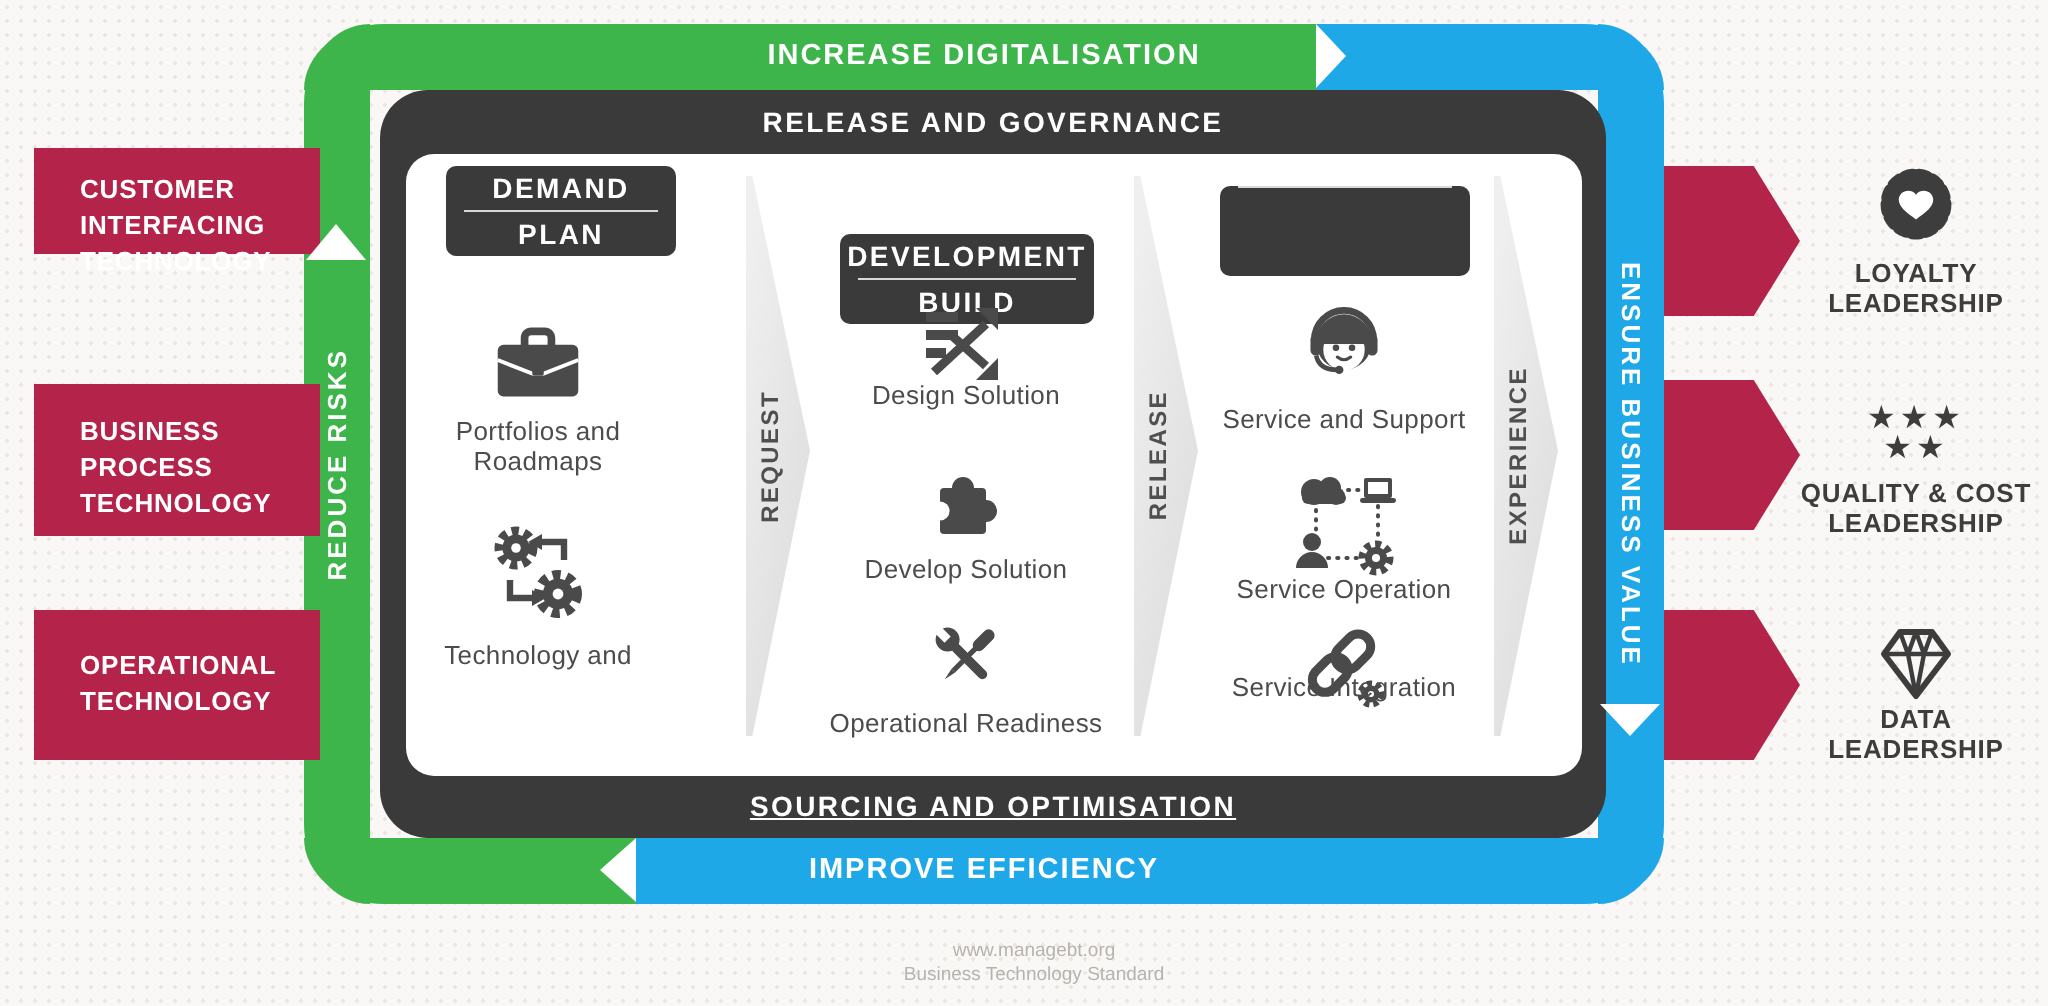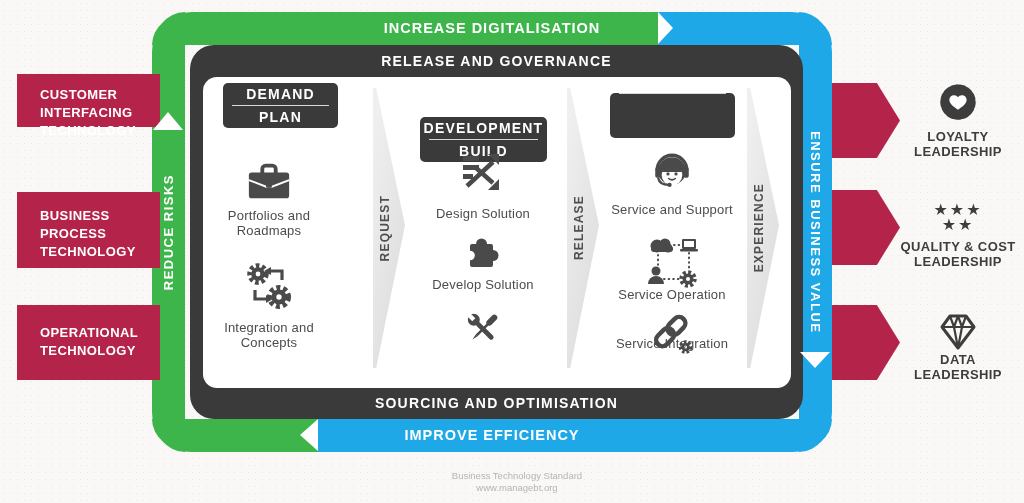--- a/index.html
+++ b/index.html
@@ -65,21 +65,21 @@
   <div class="abs bar-text" style="left:152px;top:419px;width:680px;height:33px;">IMPROVE EFFICIENCY</div>
   <div class="abs vband-text up-read" style="left:152px;top:12px;width:33px;height:440px;">
       <span>REDUCE RISKS</span>
     </div>
   <div class="abs vband-text" style="left:799px;top:12px;width:33px;height:440px;">
       <span>ENSURE BUSINESS VALUE</span>
     </div>
 
   <div class="abs dark-frame" style="left:190px;top:45px;width:613px;height:374px;"></div>
   <div class="abs gov-text" style="left:190px;top:45px;width:613px;height:32px;line-height:32px;">RELEASE AND GOVERNANCE</div>
-  <div class="abs gov-text" style="left:190px;top:388px;width:613px;height:45px;line-height:31px;">SOURCING AND OPTIMISATION</div>
+  <div class="abs gov-text" style="left:190px;top:388px;width:613px;height:45px;line-height:31px;text-decoration:underline;">SOURCING AND OPTIMISATION</div>
   <div class="abs white-panel" style="left:203px;top:77px;width:588px;height:311px;"></div>
 
   <div class="abs ribbon" style="left:373px;top:88px;width:32px;height:280px;"></div>
   <div class="abs ribbon-label" style="left:373px;top:88px;width:24px;height:280px;">
       <span>REQUEST</span>
     </div>
   <div class="abs ribbon" style="left:567px;top:88px;width:32px;height:280px;"></div>
   <div class="abs ribbon-label" style="left:567px;top:88px;width:24px;height:280px;">
       <span>RELEASE</span>
     </div>
@@ -122,36 +122,35 @@
       <circle cx="34" cy="35" r="9" fill="none" stroke="#4a4a4a" stroke-width="6" stroke-dasharray="3.8 2.8"></circle>
       <circle cx="34" cy="35" r="7.6" fill="#4a4a4a"></circle>
         <circle cx="34" cy="35" r="2.7" fill="#fff"></circle>
       <path d="M37 18v-9h-11" fill="none" stroke="#4a4a4a" stroke-width="3.2"></path>
       <polygon points="26,5 26,13 19,9" fill="#4a4a4a"></polygon>
       <path d="M10 28v9h11" fill="none" stroke="#4a4a4a" stroke-width="3.2"></path>
       <polygon points="21,33 21,41 28,37" fill="#4a4a4a"></polygon>
     </svg>
   </div>
   <div class="abs item-label" style="left:194px;top:320px;width:150px;">
-    <span>Integration and</span>
-      <span>Concepts</span>
+    <span>Technology and</span>
   </div>
 
   <div class="abs item-icon" style="left:463px;top:154px;width:40px;height:36px;">
     <svg width="40" height="36" viewBox="0 0 40 36" fill="#4a4a4a">
       <rect x="0" y="2" width="16" height="5"></rect>
         <rect x="0" y="11" width="16" height="5"></rect>
         <rect x="0" y="20" width="10" height="5"></rect>
       <path d="M4 32L30 8" stroke="#4a4a4a" stroke-width="4.5"></path>
         <polygon points="25,0 36,0 36,11"></polygon>
       <path d="M12 13L30 29" stroke="#4a4a4a" stroke-width="4.5"></path>
         <polygon points="36,36 25,36 36,25"></polygon>
     </svg>
   </div>
-  <div class="abs item-label" style="left:408px;top:206px;width:150px;">
+  <div class="abs item-label" style="left:408px;top:190px;width:150px;">
     <span>Design Solution</span>
       <span></span>
   </div>
   <div class="abs item-icon" style="left:461px;top:229px;width:44px;height:44px;">
     <svg width="44" height="44" viewBox="0 0 44 44" fill="#4a4a4a">
       <rect x="9" y="15" width="23" height="23" rx="2"></rect>
       <circle cx="20.5" cy="15" r="5.5"></circle>
         <circle cx="32" cy="26.5" r="5.5"></circle>
       <circle cx="9" cy="26.5" r="4.8" fill="#fff"></circle>
     </svg>
@@ -166,20 +165,24 @@
         <circle cx="22" cy="9" r="6"></circle>
         <rect x="19.8" y="0" width="4.4" height="9" fill="#fff"></rect>
         <rect x="19.6" y="13" width="4.8" height="23" rx="2.4"></rect>
       </g>
       <g transform="rotate(45 22 22)">
         <rect x="19" y="3" width="6" height="13" rx="3"></rect>
         <rect x="20.7" y="15" width="2.6" height="16"></rect>
         <path d="M20.7 31h2.6l-1.3 6z"></path>
       </g>
     </svg>
+  </div>
+  <div class="abs item-label" style="left:408px;top:354px;width:150px;">
+    <span>Operational Readiness</span>
+      <span></span>
   </div>
 
   <div class="abs item-icon" style="left:649px;top:149px;width:46px;height:46px;">
     <svg width="46" height="46" viewBox="0 0 48 48" fill="#4a4a4a">
       <circle cx="24" cy="23" r="14.5"></circle>
       <circle cx="24" cy="27" r="10.8" fill="#fff"></circle>
       <path d="M13.5 24c1-7 5-9.5 10.5-9.5S33.5 17 34.5 24z"></path>
       <circle cx="19.8" cy="26" r="1.7"></circle>
         <circle cx="28.2" cy="26" r="1.7"></circle>
       <path d="M20.5 30.8q3.5 2.8 7 0" stroke="#4a4a4a" stroke-width="1.6" fill="none" stroke-linecap="round"></path>
@@ -282,17 +285,17 @@
       <path d="M8 16L16 5h16l8 11-16 21z"></path>
       <path d="M8 16h32M16 5l4 11 4-11 4 11 4-11M20 16l4 21 4-21" stroke-width="2.2"></path>
     </svg>
   </div>
   <div class="abs outcome-label" style="left:888px;top:353px;width:140px;">
     <span>DATA</span>
       <span>LEADERSHIP</span>
   </div>
 
   <div class="abs footer" style="left:367px;top:470px;width:300px;">
+    <span style="display:block">www.managebt.org</span>
     <span style="display:block">Business Technology Standard</span>
-    <span style="display:block">www.managebt.org</span>
   </div>
 
 </div>
 
 </body></html>

